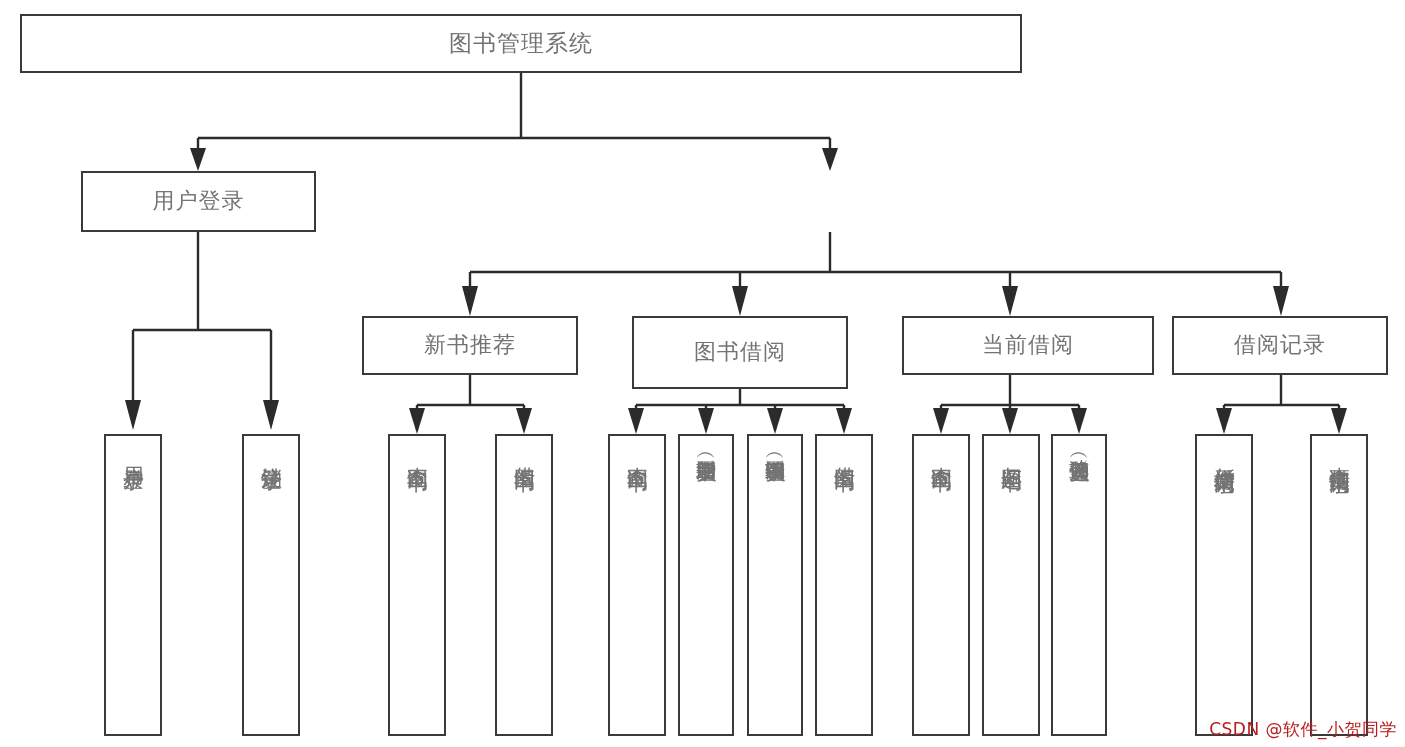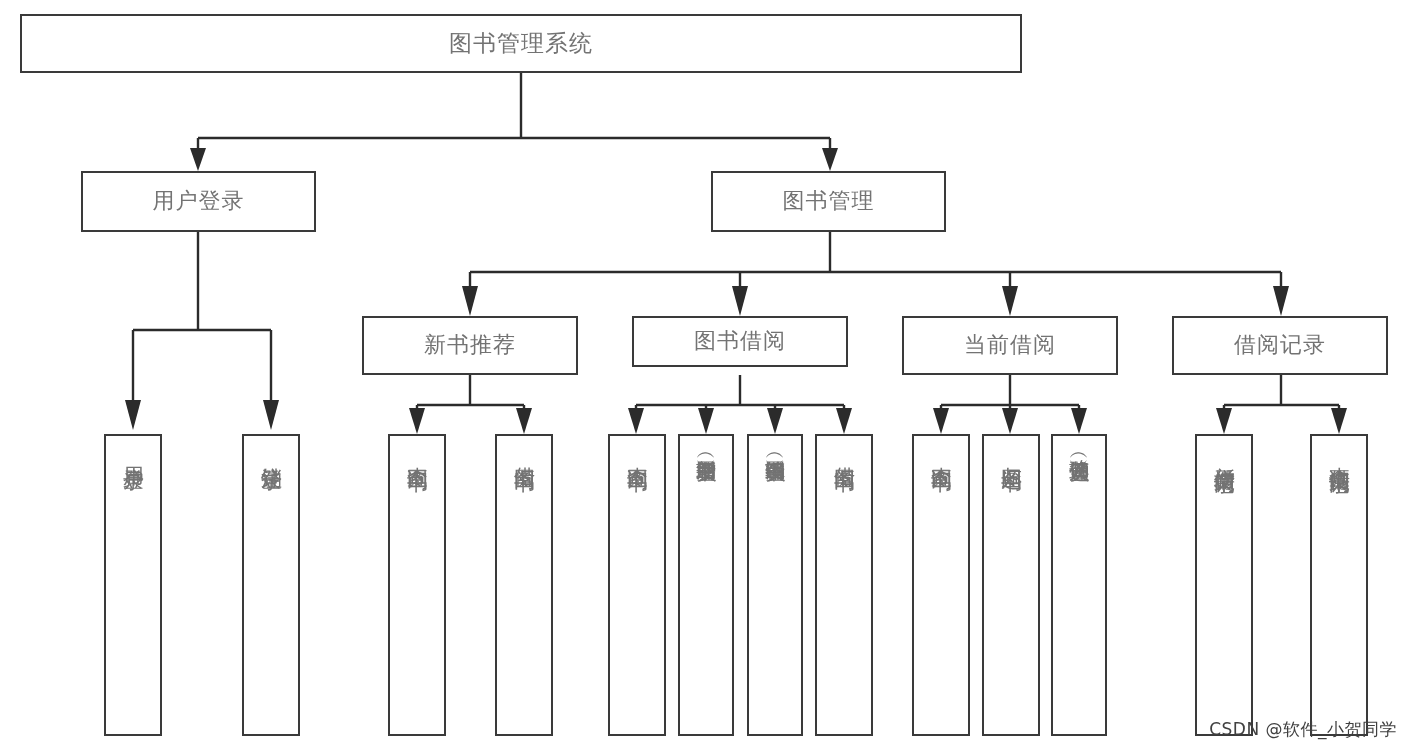--- a/index.html
+++ b/index.html
@@ -68,21 +68,21 @@
     fill: none;
   }
   .arrowhead {
     fill: #2b2b2b;
   }
   .watermark {
     position: absolute;
     right: 8px;
     bottom: 6px;
     font-size: 17px;
-    color: #404040;
+    color: #b91c1c;
     letter-spacing: 0.5px;
     white-space: nowrap;
   }
 </style>
 </head>
 <body>
 
 <div id="canvas">
 
   <svg class="connectors" viewBox="0 0 1405 747">
@@ -151,31 +151,28 @@
     <polygon class="arrowhead" points="1331,408 1347,408 1339,434"></polygon>
   </svg>
 
   <div class="node node-h node-root" style="left:20px; top:14px; width:1002px; height:59px;">
     <span>图书管理系统</span>
   </div>
 
   <div class="node node-h" style="left:81px; top:171px; width:235px; height:61px;">
     <span>用户登录</span>
   </div>
-  <div class="node node-h" style="left:711px; top:171px; width:235px; height:61px;">
-    <span>图书管理</span>
-  </div>
 
   <div class="node node-h" style="left:362px; top:316px; width:216px; height:59px;">
     <span>新书推荐</span>
   </div>
-  <div class="node node-h" style="left:632px; top:316px; width:216px; height:51px;">
+  <div class="node node-h" style="left:632px; top:316px; width:216px; height:73px;">
     <span>图书借阅</span>
   </div>
-  <div class="node node-h" style="left:902px; top:316px; width:216px; height:59px;">
+  <div class="node node-h" style="left:902px; top:316px; width:252px; height:59px;">
     <span>当前借阅</span>
   </div>
   <div class="node node-h" style="left:1172px; top:316px; width:216px; height:59px;text-align:right;">
     <span>借阅记录</span>
   </div>
 
   <div class="node node-v" style="left:104px; top:434px; width:58px; height:302px;">
     <span class="vlabel">用户登录</span>
   </div>
   <div class="node node-v" style="left:242px; top:434px; width:58px; height:302px;">

